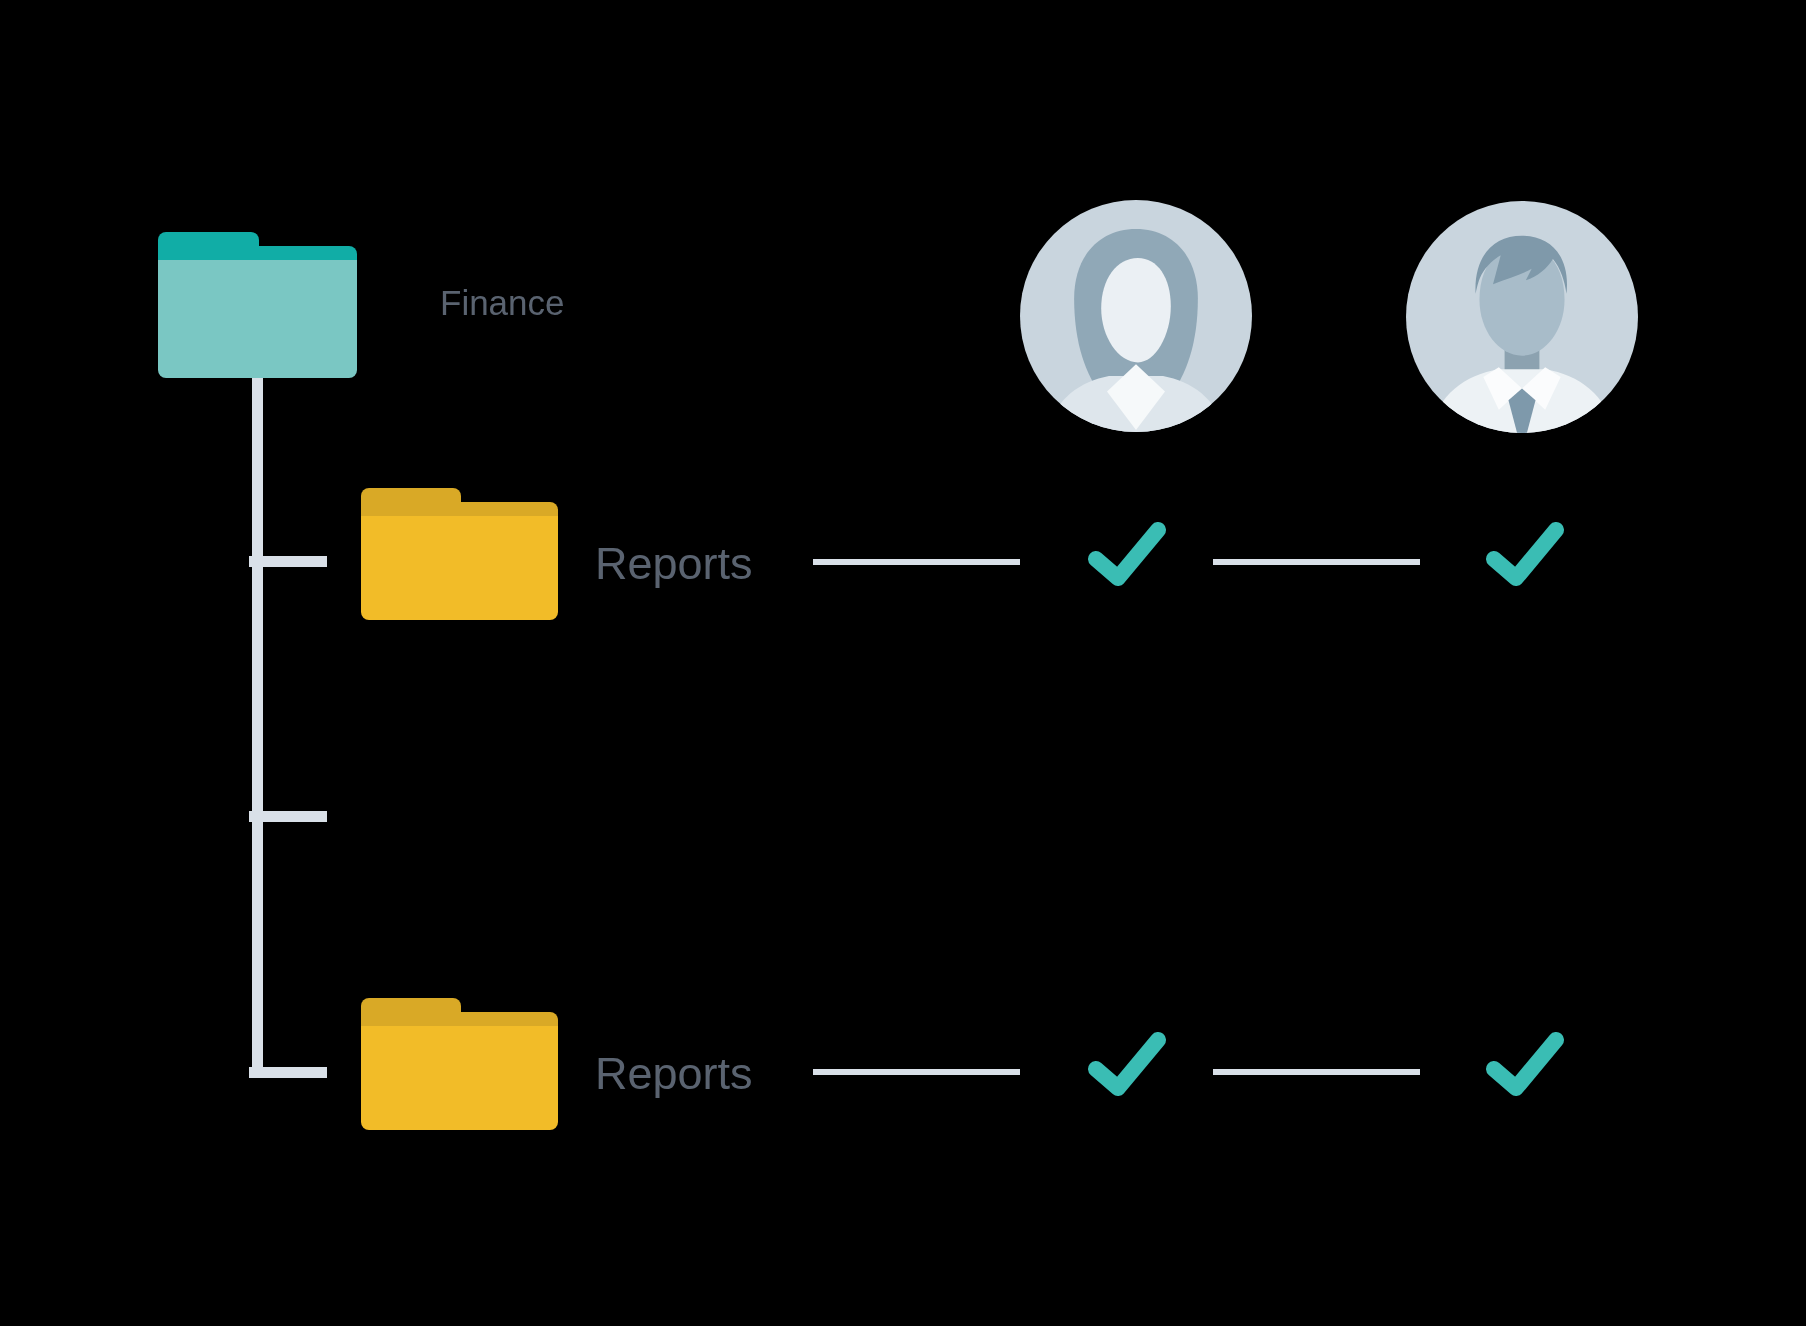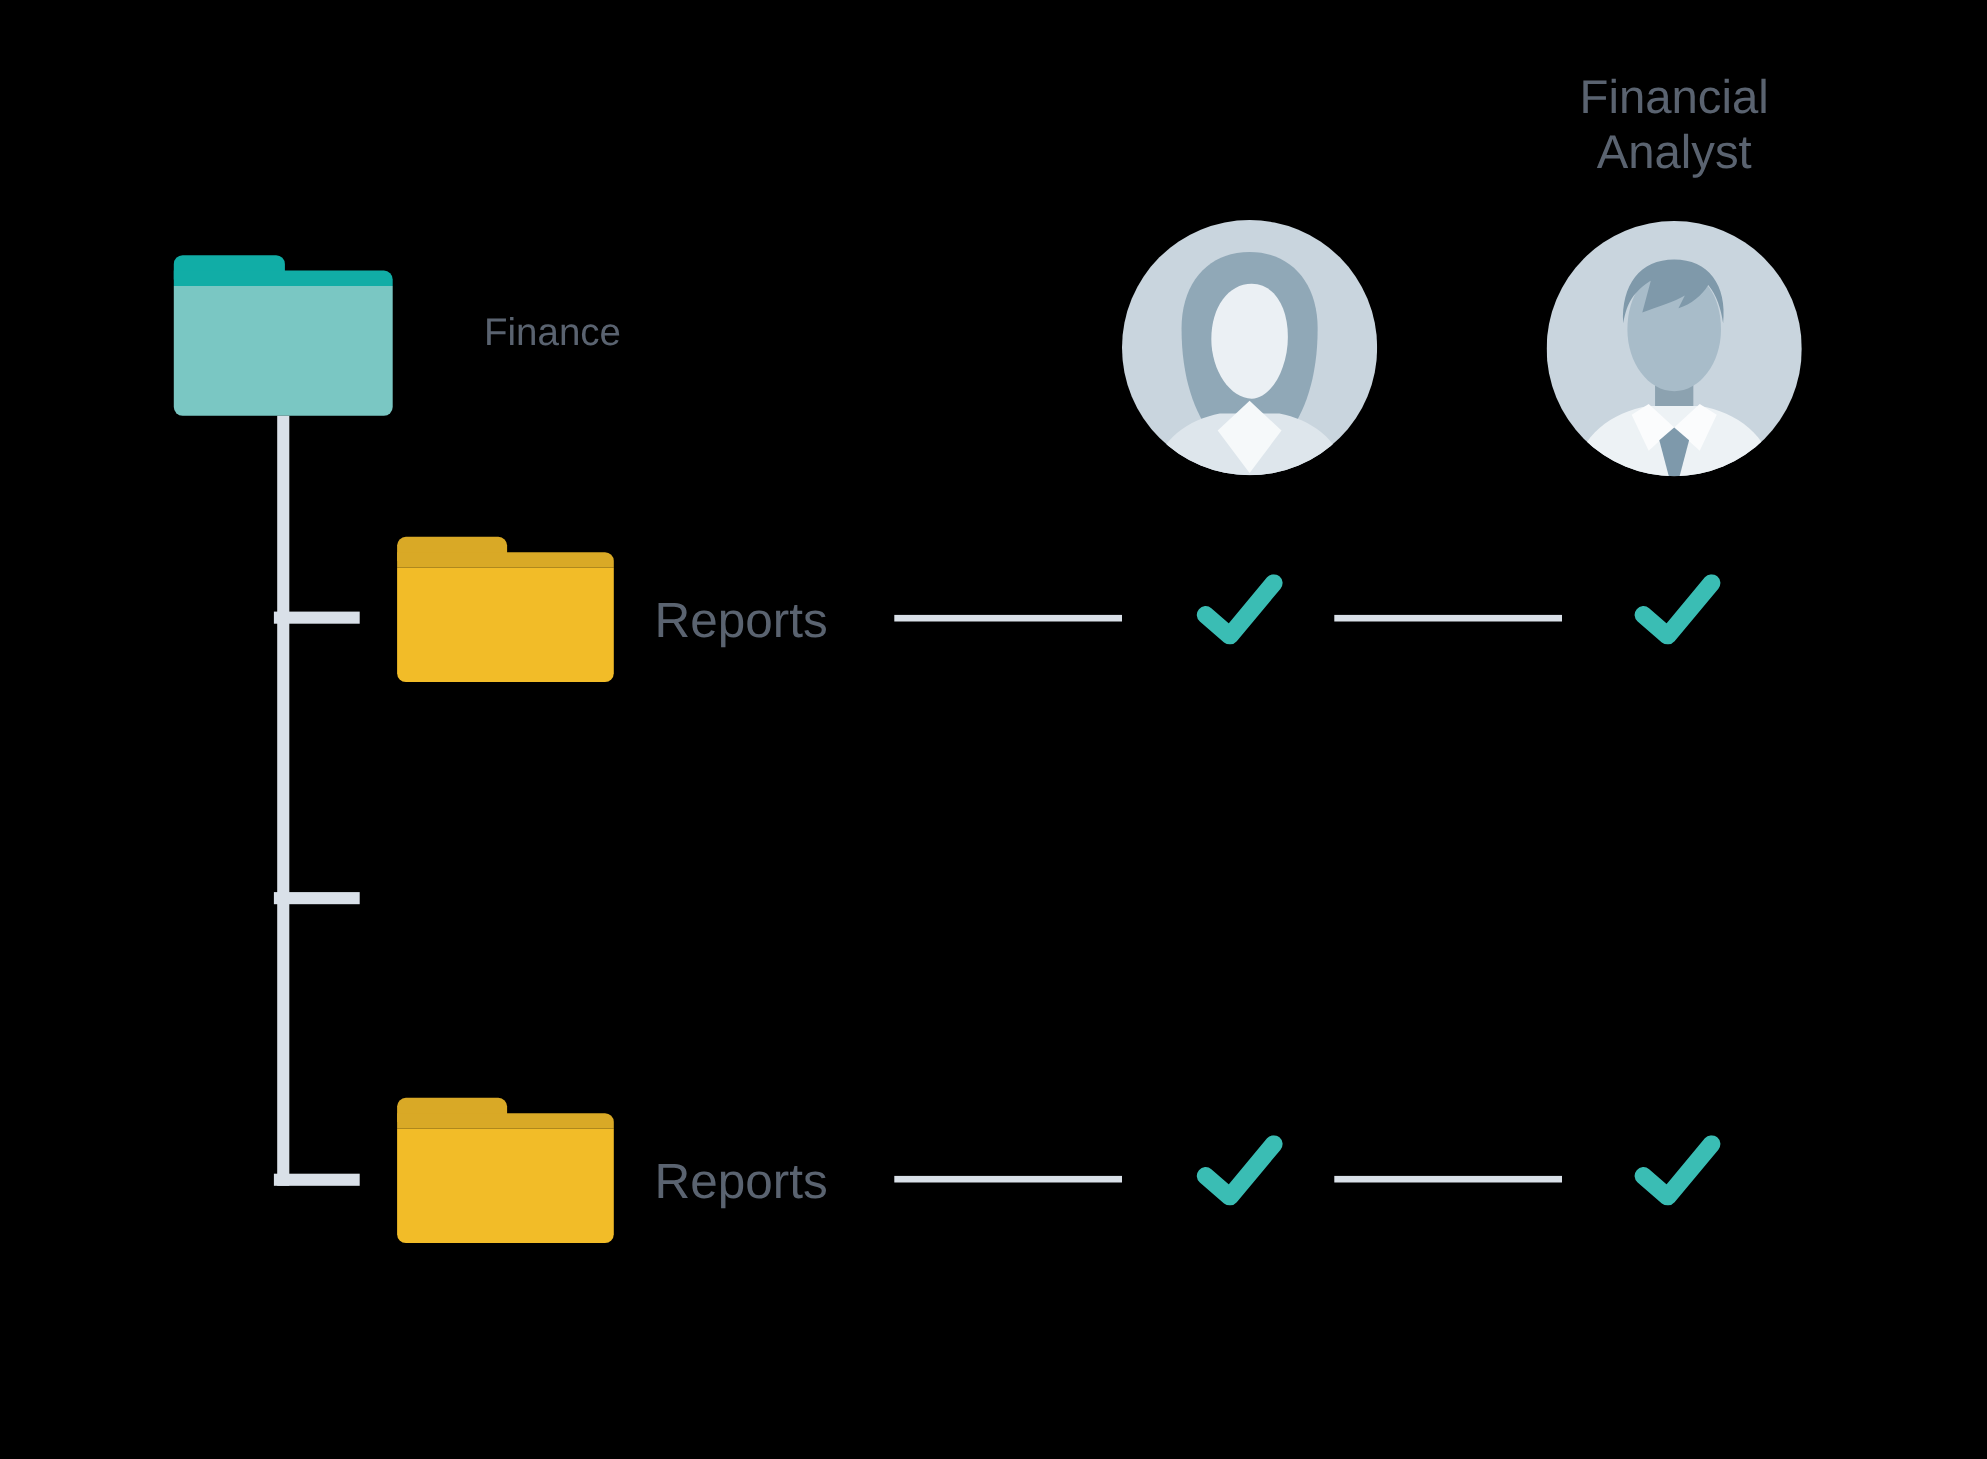--- a/index.html
+++ b/index.html
@@ -48,21 +48,20 @@
   
   .avatar{position:absolute;width:232px;height:232px;}
   .avatar.cfo{left:1020px;top:200px;}
   .avatar.analyst{left:1406px;top:201px;}
 </style>
 </head>
 <body>
 
 <div class="canvas">
 
-  <div class="col-label analyst">Financial Analyst</div>
 
   <svg class="avatar cfo" viewBox="0 0 120 120">
     <defs>
         <clipPath id="clipCfo">
           <circle cx="60" cy="60" r="60"></circle>
         </clipPath>
       </defs>
     <circle cx="60" cy="60" r="60" fill="var(--avatar-bg)"></circle>
     <g clip-path="url(#clipCfo)">
       <path d="M60 15 C41 15 28 29 28 51 C28 74 34 91 43 102 L77 102 C86 91 92 74 92 51 C92 29 79 15 60 15 Z" fill="var(--avatar-hair)"></path>

